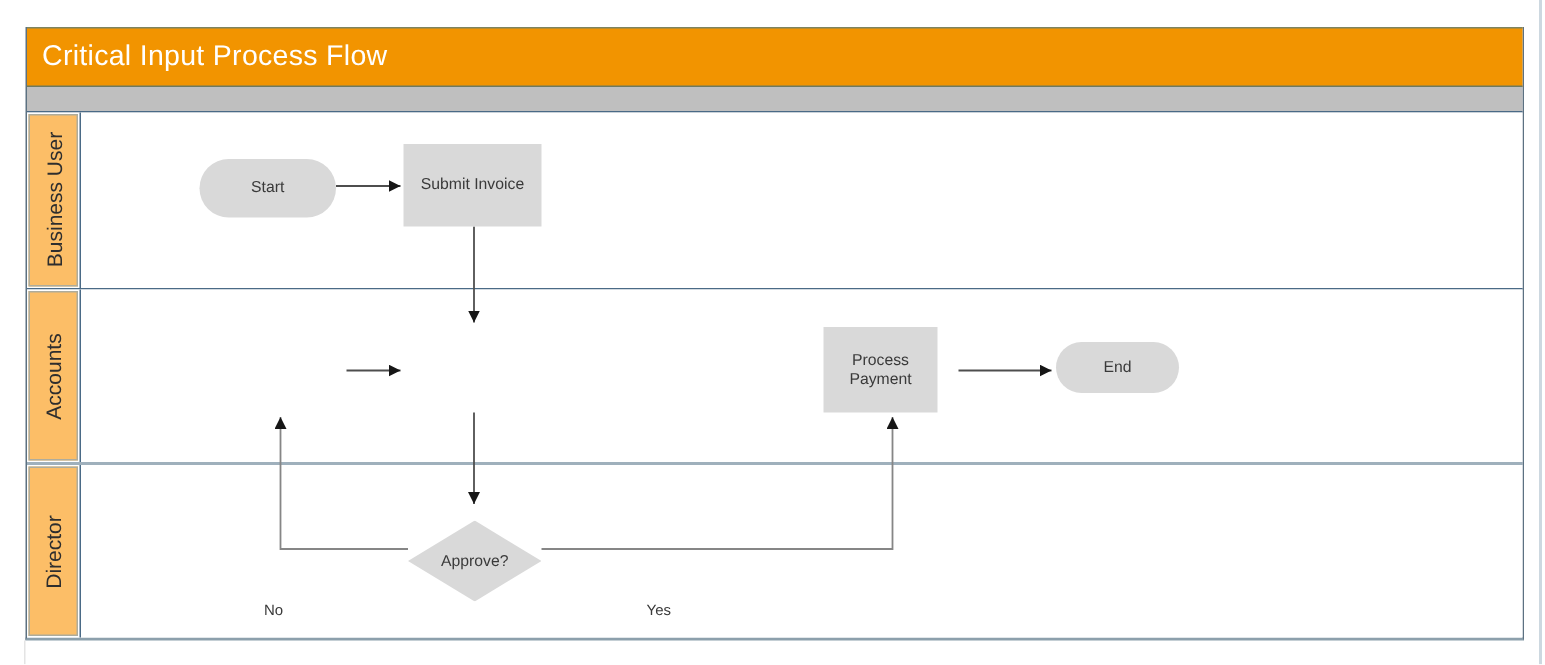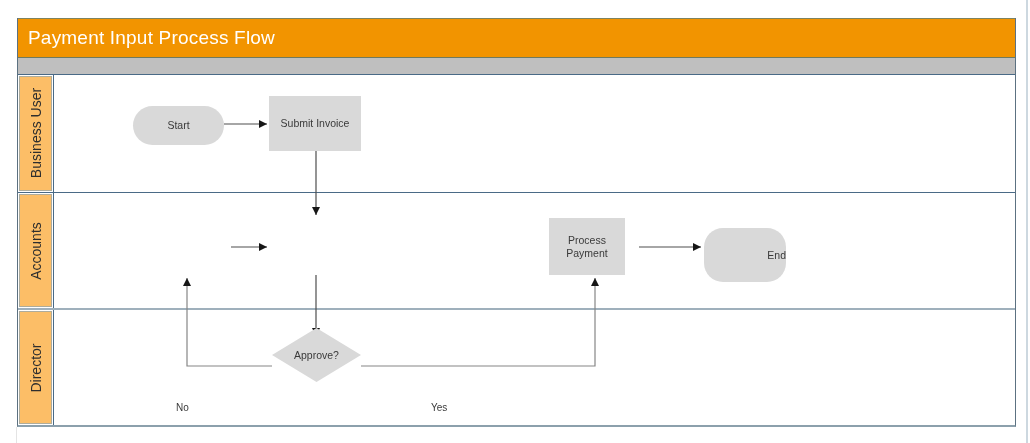--- a/index.html
+++ b/index.html
@@ -83,23 +83,23 @@
     background: #d9d9d9;
     display: flex; align-items: center; justify-content: center;
     font-size: 10.5px; color: #3a3a3a; text-align: center;
     line-height: 1.15;
   }
   .node-start   { left: 133px; top: 106px; width: 91px; height: 39px; border-radius: 19.5px; }
   .node-submit  { left: 269px; top: 96px;  width: 92px; height: 55px; }
   .node-rectify { left: 141px; top: 218px; width: 90px; height: 57px; }
   .node-review  { left: 270px; top: 218px; width: 90px; height: 57px; }
   .node-payment { left: 549px; top: 218px; width: 76px; height: 57px; }
-  .node-end     { left: 704px; top: 228px; width: 82px; height: 54px; border-radius: 19px; justify-content: flex-end; }
+  .node-end     { left: 704px; top: 228px; width: 82px; height: 34px; border-radius: 19px; }
   .node-approve {
-    left: 272px; top: 328px; width: 89px; height: 54px;
+    left: 272px; top: 347px; width: 89px; height: 54px;
     clip-path: polygon(50% 0, 100% 50%, 50% 100%, 0 50%);
   }
 
   
   svg.connectors {
     position: absolute; left: 0; top: 0; width: 1030px; height: 443px;
     pointer-events: none;
   }
   .conn      { stroke: #4e4e4e; stroke-width: 1.2; fill: none; }
   .conn-gray { stroke: #868686; stroke-width: 1.2; fill: none; }
@@ -118,21 +118,21 @@
 <body>
 
 <div class="page">
 
   <div class="page-edge-right"></div>
   <div class="page-edge-left-bottom"></div>
 
   <div class="frame">
 
     <div class="titlebar">
-      <span class="title">Payment Input Process Flow</span>
+      <span class="title">Critical Input Process Flow</span>
     </div>
 
     <div class="phasebar"></div>
 
     <div class="lane lane-1">
       <div class="lane-label-cell">
         <div class="lane-strip">
           <span class="lane-text">Business User</span>
         </div>
       </div>

